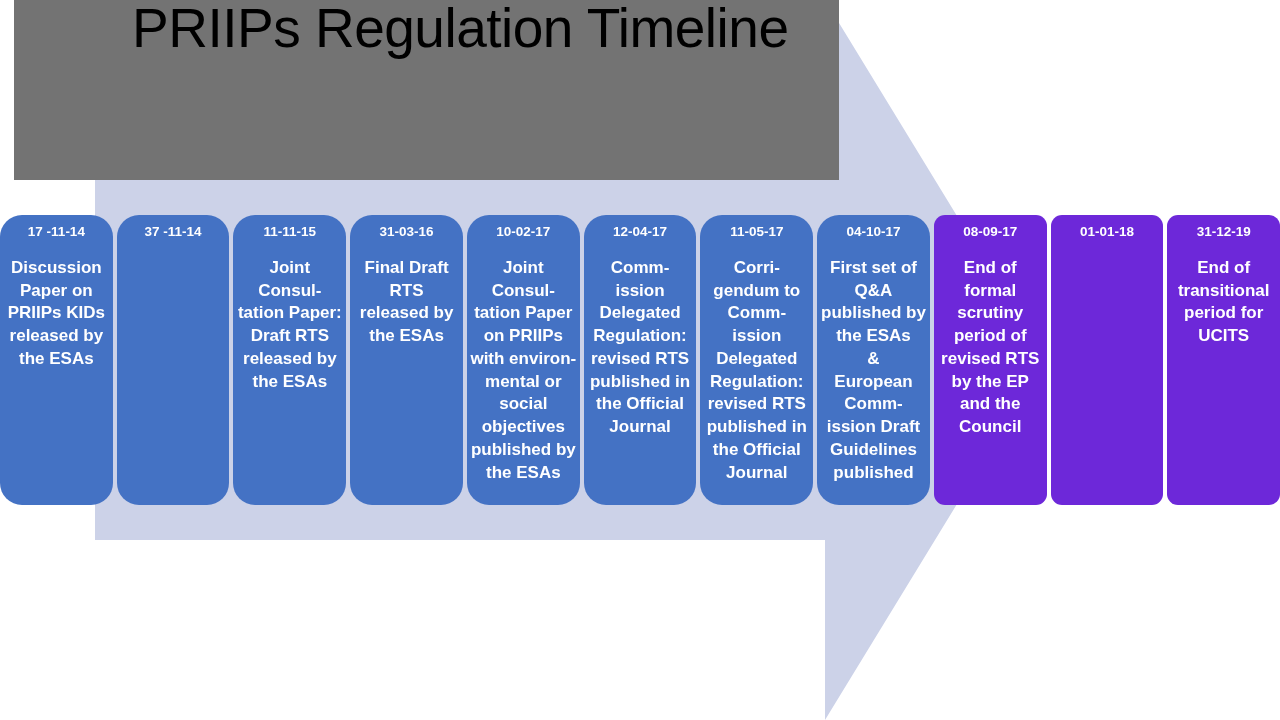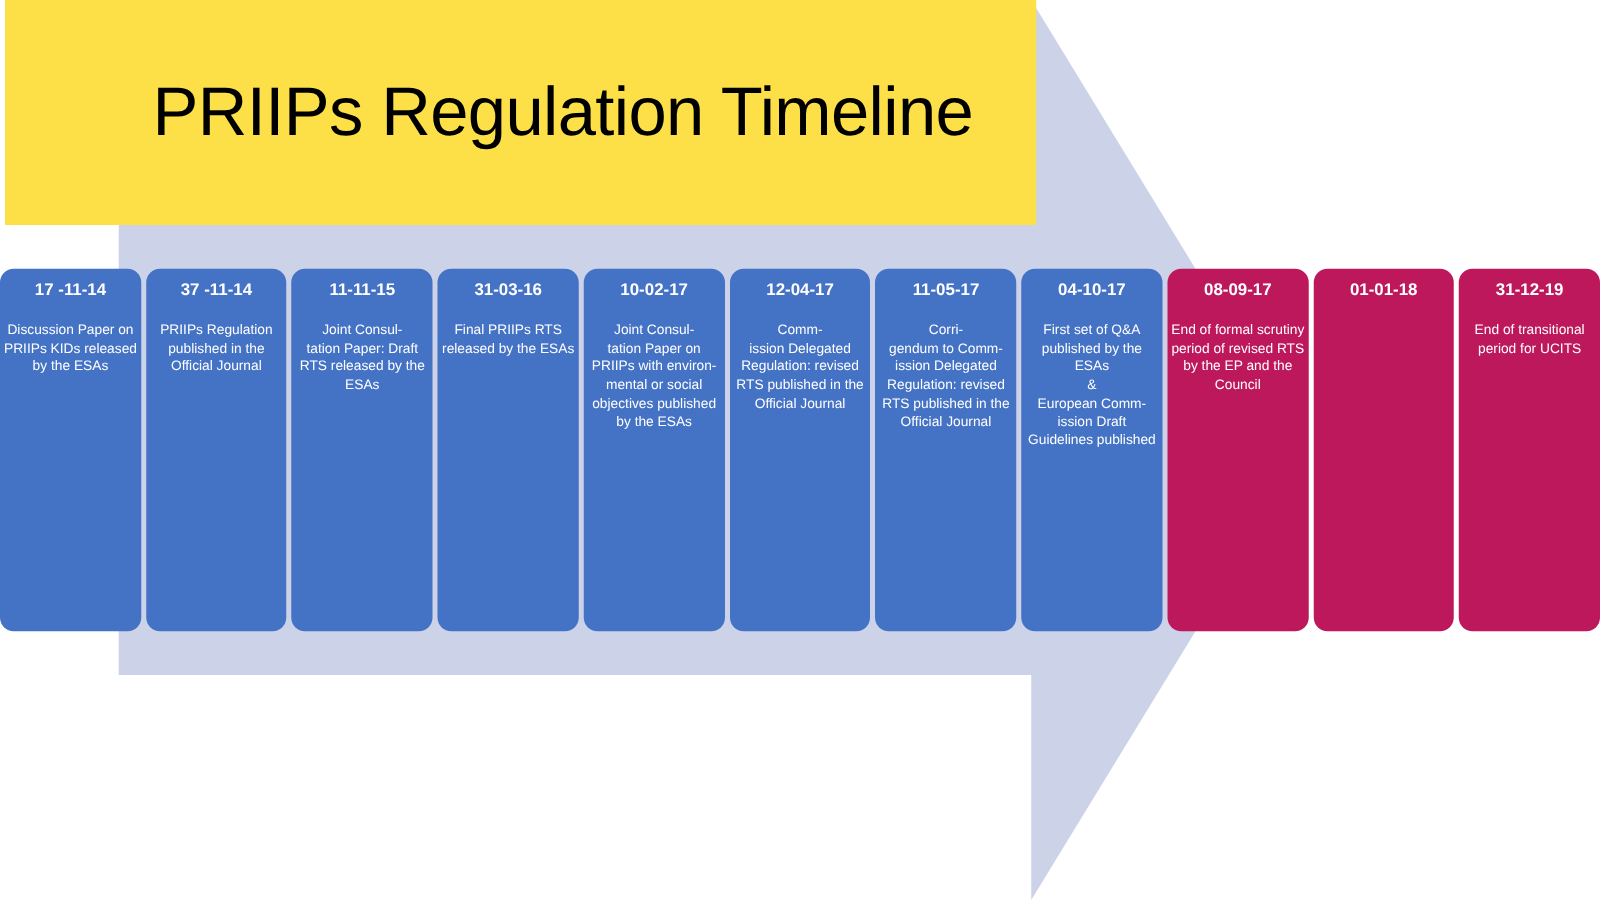--- a/index.html
+++ b/index.html
@@ -21,28 +21,28 @@
     left: 0;
     top: 0;
     width: 1280px;
     height: 720px;
     z-index: 1;
   }
 
   
   #title-block {
     position: absolute;
-    left: 4px;
+    left: 14px;
     top: 0;
     width: 825px;
     height: 180px;
-    background: #fde047;
+    background: #737373;
     z-index: 2;
     display: flex;
-    align-items: center;
+    align-items: flex-start;
   }
   #page-title {
     margin: 0;
     padding-left: 118px;
     font-size: 55px;
     font-weight: 400;
     line-height: 1.05;
     color: #000000;
     letter-spacing: -0.5px;
     white-space: nowrap;
@@ -66,34 +66,35 @@
     border-radius: 11px;
     box-sizing: border-box;
     padding: 9px 3px 6px 3px;
     color: #FFFFFF;
     text-align: center;
     overflow: hidden;
     display: block;
   }
   .milestone-card.phase-blue {
     background: #4472C4;
+    border-radius: 22px;
   }
   .milestone-card.phase-red {
-    background: #be185d;
+    background: #6d28d9;
   }
   .card-date {
     font-size: 13.5px;
     font-weight: bold;
     line-height: 1.25;
     margin-bottom: 16px;
     white-space: nowrap;
   }
   .card-desc {
-    font-size: 11px;
-    font-weight: 400;
+    font-size: 17px;
+    font-weight: 700;
     line-height: 1.34;
     word-wrap: break-word;
     white-space: pre-line;
   }
 </style>
 </head>
 <body>
 
 <svg id="arrow-shape" viewBox="0 0 1280 720" preserveAspectRatio="none" aria-hidden="true">
   <polygon points="95,180 825,180 825,0 1045,360 825,720 825,540 95,540" fill="#CCD2E8"></polygon>
@@ -103,30 +104,29 @@
   <h1 id="page-title">PRIIPs Regulation Timeline</h1>
 </div>
 
 <div id="timeline-track">
     <div class="milestone-card phase-blue">
       <div class="card-date">17 -11-14</div>
       <div class="card-desc">Discussion Paper on PRIIPs KIDs released by the ESAs</div>
     </div>
     <div class="milestone-card phase-blue">
       <div class="card-date">37 -11-14</div>
-      <div class="card-desc">PRIIPs Regulation published in the Official Journal</div>
     </div>
     <div class="milestone-card phase-blue">
       <div class="card-date">11-11-15</div>
       <div class="card-desc">Joint Consul-
 tation Paper: Draft RTS released by the ESAs</div>
     </div>
     <div class="milestone-card phase-blue">
       <div class="card-date">31-03-16</div>
-      <div class="card-desc">Final PRIIPs RTS released by the ESAs</div>
+      <div class="card-desc">Final Draft RTS released by the ESAs</div>
     </div>
     <div class="milestone-card phase-blue">
       <div class="card-date">10-02-17</div>
       <div class="card-desc">Joint Consul-
 tation Paper on PRIIPs with environ-
 mental or social objectives published by the ESAs</div>
     </div>
     <div class="milestone-card phase-blue">
       <div class="card-date">12-04-17</div>
       <div class="card-desc">Comm-

